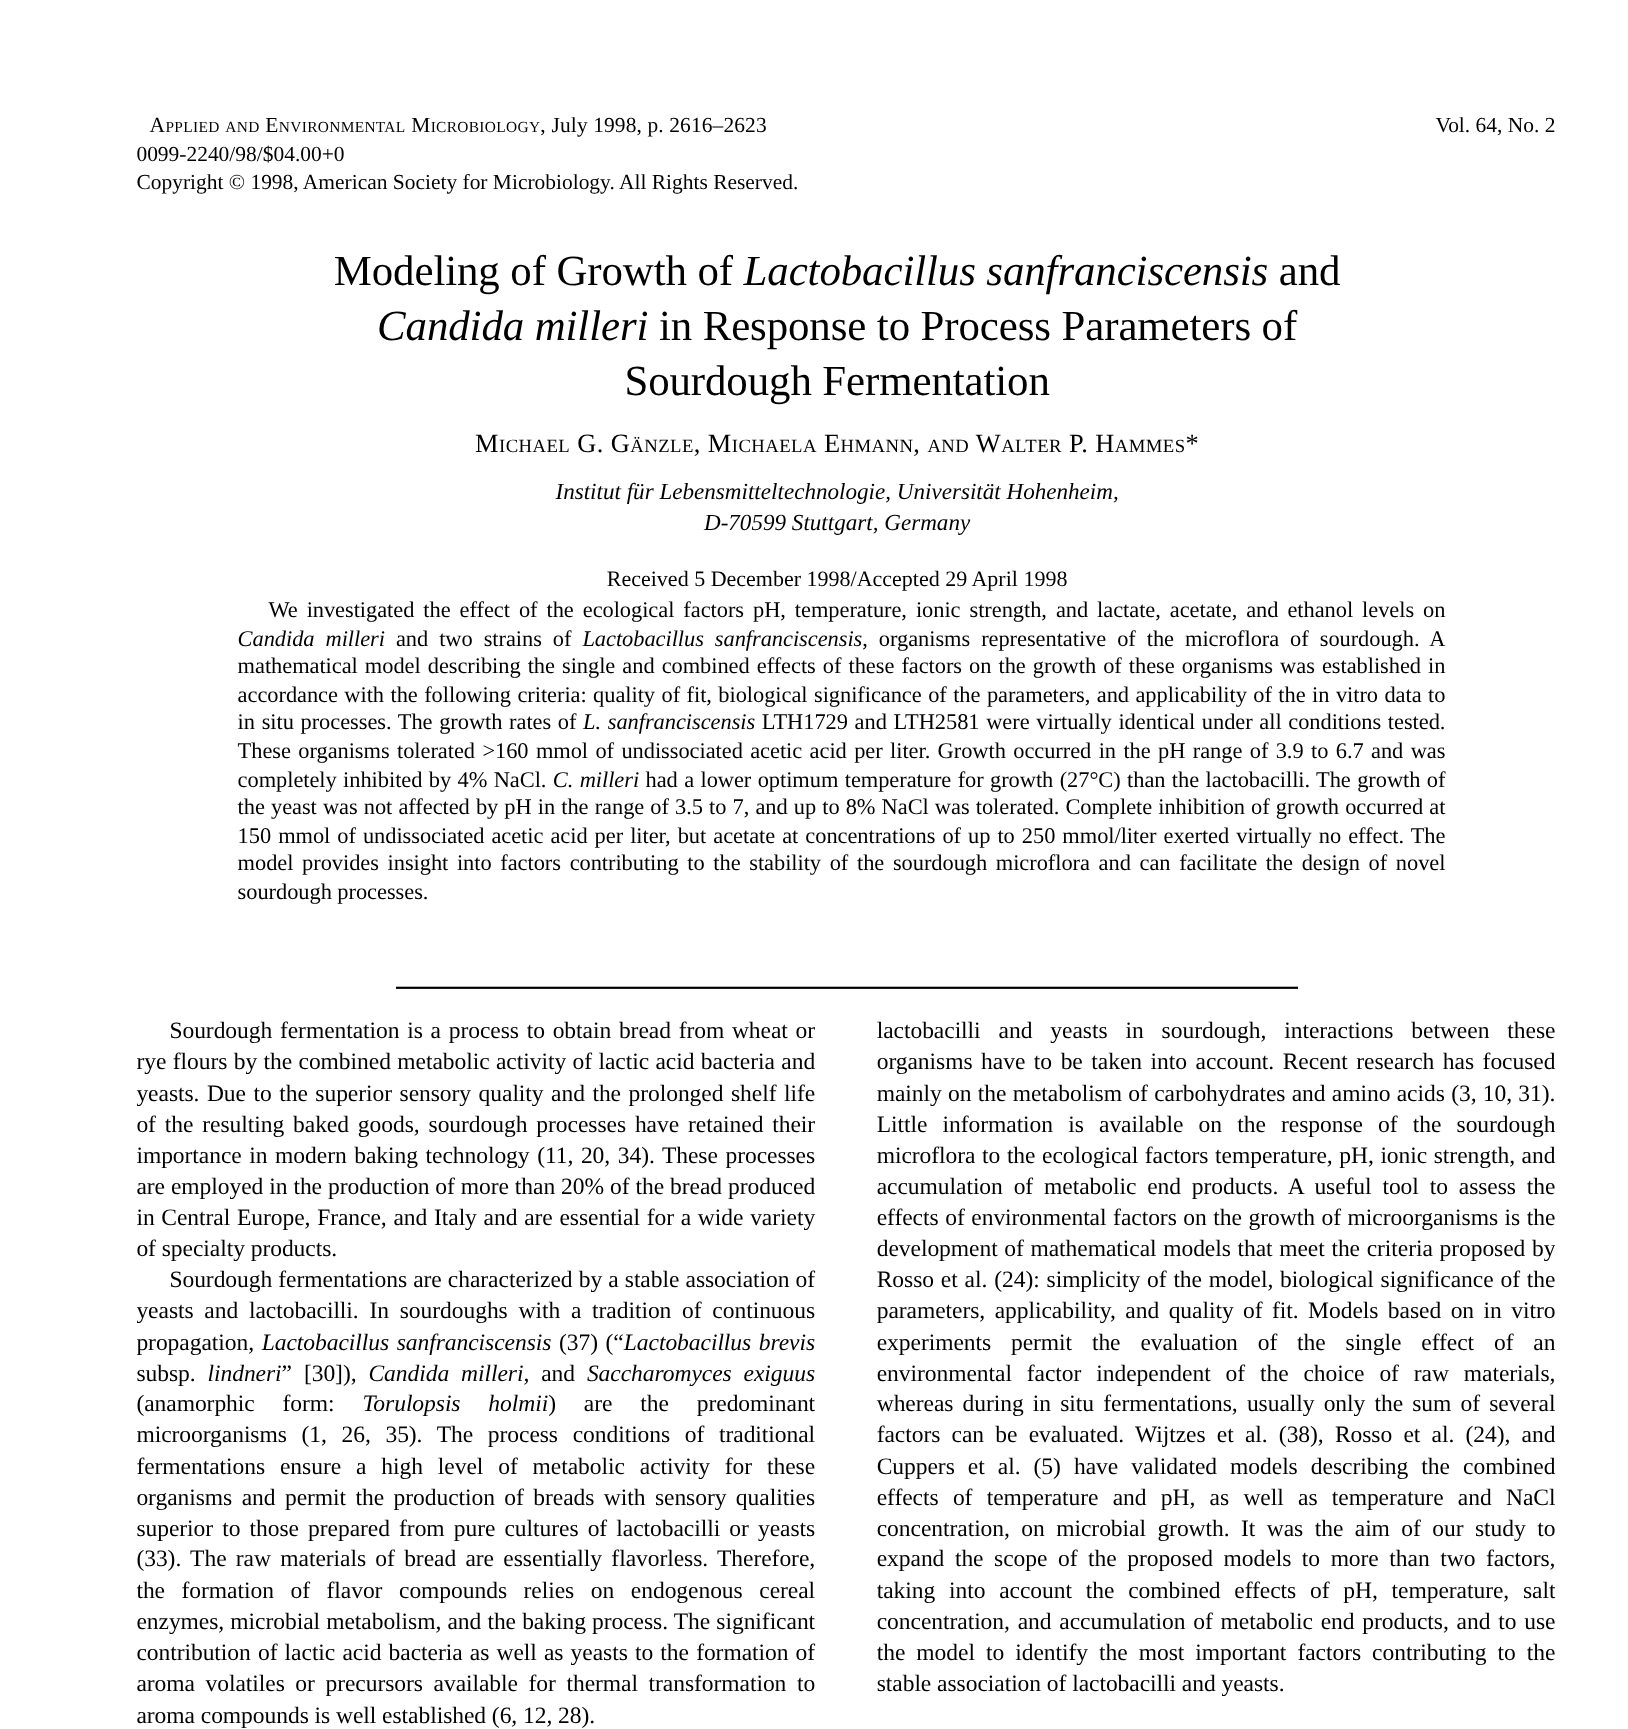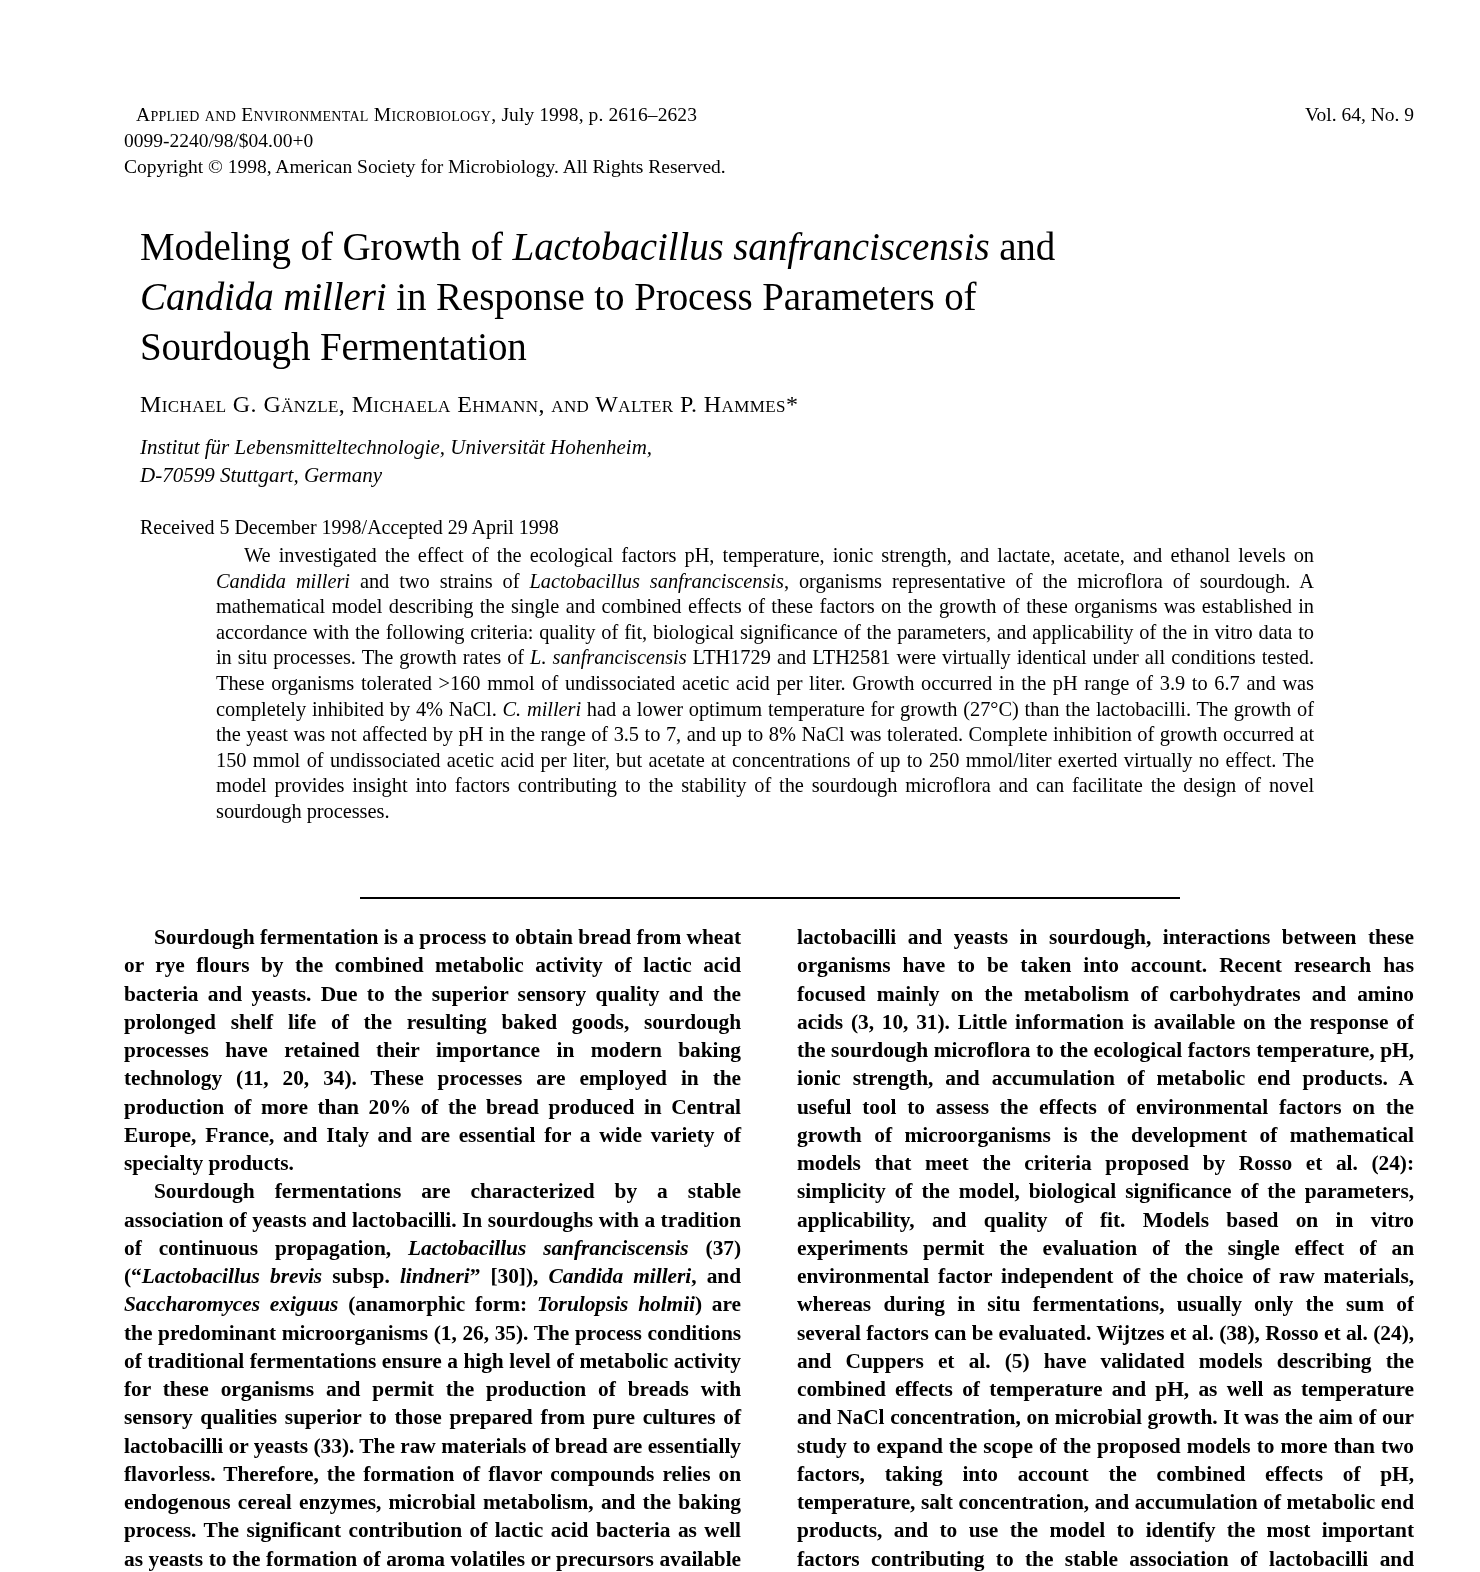--- a/index.html
+++ b/index.html
@@ -55,23 +55,24 @@
   }
   .issn-line,
   .copyright-line {
     font-size: 19.5px;
     line-height: 26px;
   }
 
   
   .title-block {
     position: absolute;
-    left: 140px;
+    left: 116px;
     top: 222px;
     width: 1290px;
+    text-align: center;
   }
   .paper-title {
     font-size: 39px;
     line-height: 50px;
     font-weight: normal;
     margin: 0;
     letter-spacing: -0.1px;
   }
   .paper-title i { font-style: italic; }
 
@@ -132,33 +133,32 @@
   .col {
     width: 617px;
     font-size: 21.4px;
     line-height: 28.25px;
     text-align: justify;
     letter-spacing: -0.05px;
   }
   .col p {
     margin: 0;
     text-indent: 30px;
-    font-weight: bold;
   }
   .col p i { font-style: italic; }
 </style>
 </head>
 <body>
 
 <div class="page">
 
   <div class="masthead">
     <div class="masthead-row">
       <div class="journal-line"><span class="smallcaps">Applied and Environmental Microbiology,</span><span> July 1998, p. 2616–2623</span></div>
-      <div class="vol-line">Vol. 64, No. 9</div>
+      <div class="vol-line">Vol. 64, No. 2</div>
     </div>
     <div class="issn-line">0099-2240/98/$04.00+0</div>
     <div class="copyright-line">Copyright © 1998, American Society for Microbiology. All Rights Reserved.</div>
   </div>
 
   <div class="title-block">
     <h1 class="paper-title">
       <span><span>Modeling of Growth of </span><i>Lactobacillus sanfranciscensis</i><span> and</span></span><br>
       <span><i>Candida milleri</i><span> in Response to Process Parameters of</span></span><br>
       <span>Sourdough Fermentation</span>

